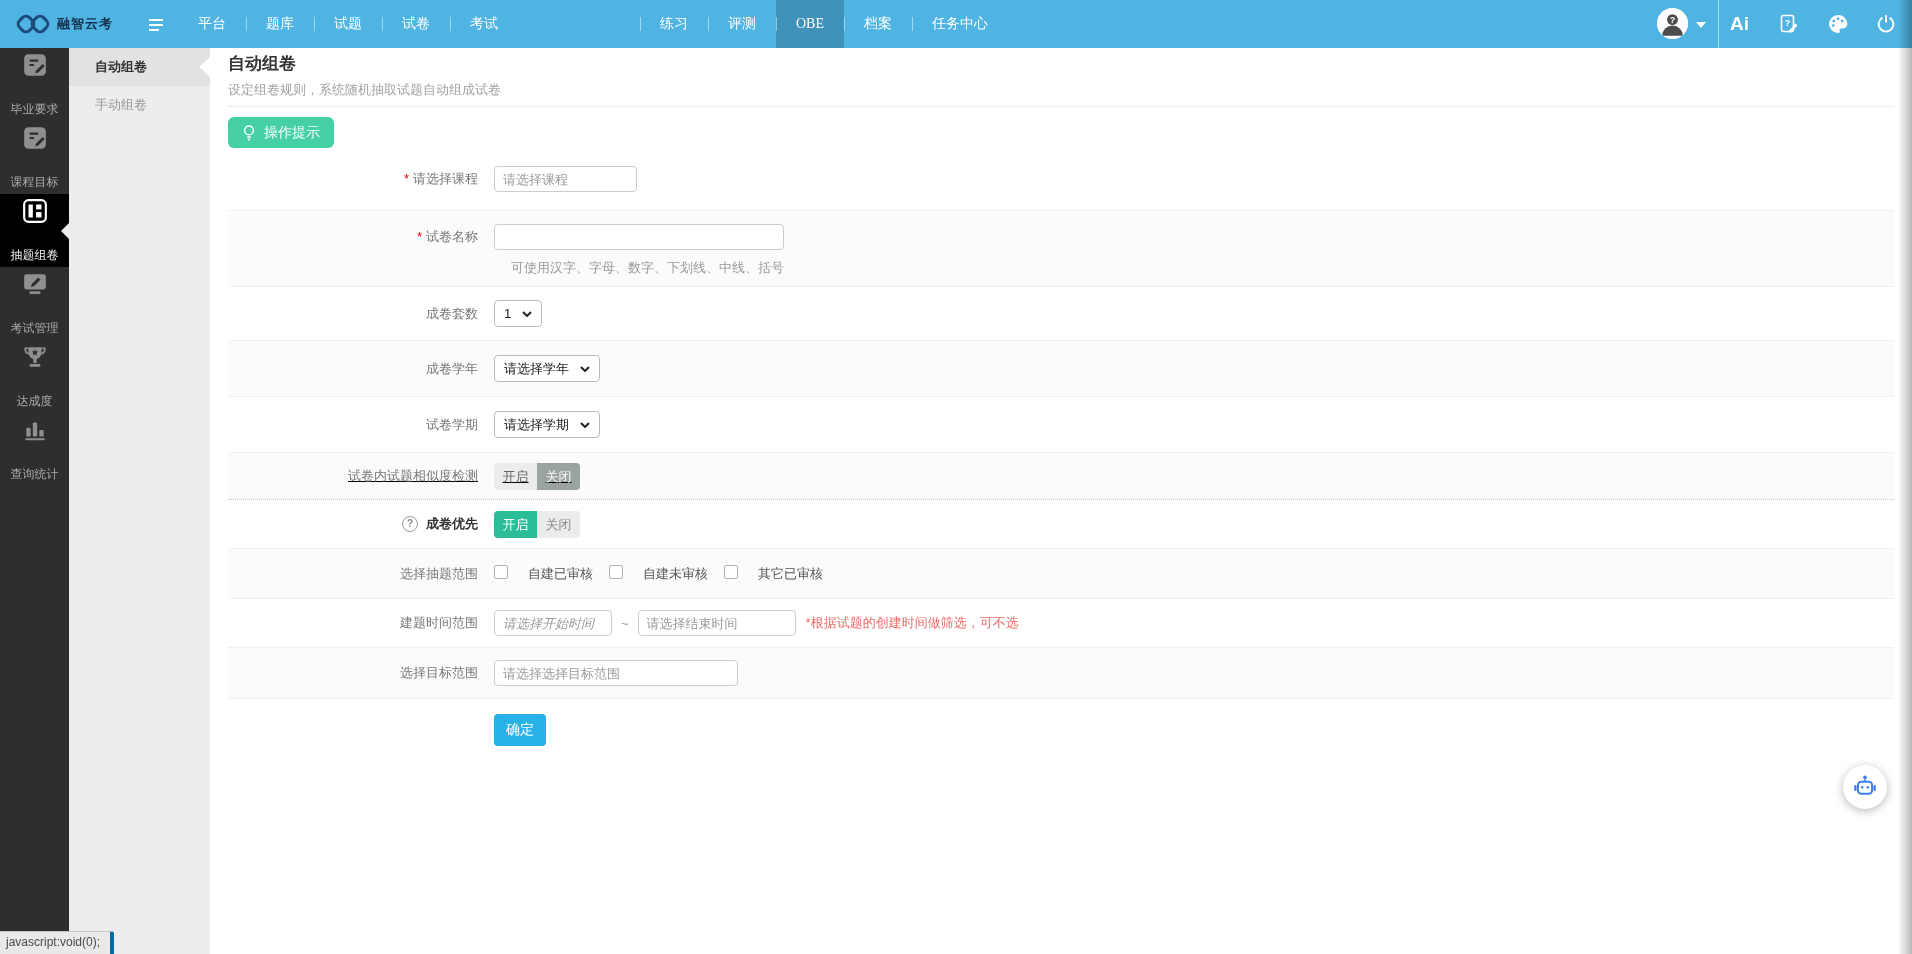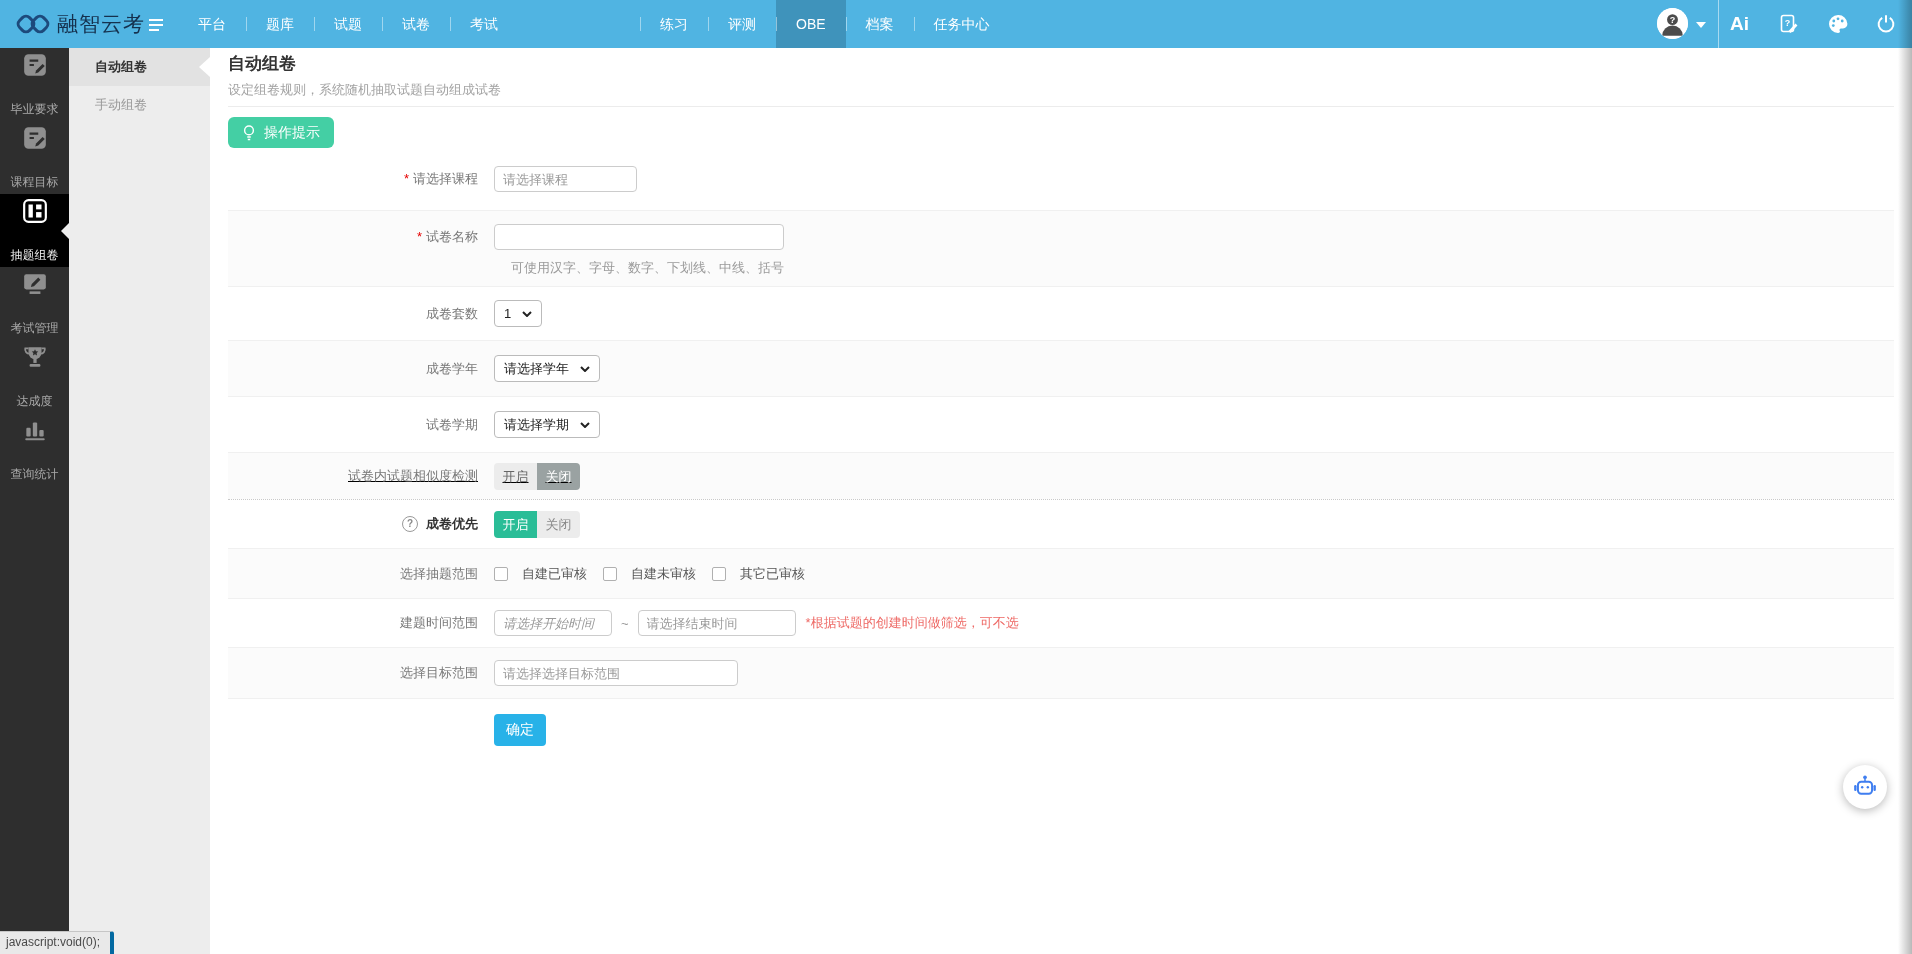--- a/index.html
+++ b/index.html
@@ -3,25 +3,25 @@
 <meta charset="utf-8">
 <style>
   * { margin:0; padding:0; box-sizing:border-box; }
   html,body { width:1912px; height:954px; overflow:hidden;
     font-family:"Liberation Sans","DejaVu Sans",sans-serif; background:#fff; }
 
   
   .topbar { position:absolute; left:0; top:0; width:1912px; height:48px; background:#50b4e2; z-index:20; }
   .logo-mark { position:absolute; left:15px; top:9px; width:36px; height:30px; }
   .brand { position:absolute; left:57px; top:0; height:48px; line-height:48px;
-    font-size:21px; font-weight:normal; color:#15314e; letter-spacing:1px; }
+    font-size:13px; font-weight:bold; color:#15314e; letter-spacing:1px; }
   .collapse { position:absolute; left:148px; top:18px; width:16px; height:14px; cursor:pointer; }
   .nav { position:absolute; left:178px; top:0; height:48px; display:flex; list-style:none; }
   .nav li { position:relative; height:48px; line-height:48px; padding:0 20px;
-    color:#fff; font-size:14px; cursor:pointer; white-space:nowrap; }
+    color:#fff; font-size:14px; cursor:pointer; white-space:nowrap;font-family:Liberation Serif, serif; }
   .nav li + li::before { content:''; position:absolute; left:0; top:17px; width:1px; height:14px;
     background:rgba(255,255,255,.45); }
   .nav li.gap { margin-left:122px; }
   .nav li.active { background:#3f93bb; }
   .tb-right { position:absolute; left:0; top:0; width:1912px; height:48px; pointer-events:none; }
   .tb-right > * { pointer-events:auto; }
   .avatar { position:absolute; left:1657px; top:8px; width:31px; height:31px; border-radius:50%;
     overflow:hidden; cursor:pointer; background:#fff; }
   .caret { position:absolute; left:1696px; top:22px; width:0; height:0;
     border-left:5px solid transparent; border-right:5px solid transparent; border-top:6px solid #fff; cursor:pointer; }
@@ -89,21 +89,21 @@
   .seg { width:43px; height:27px; line-height:27px; text-align:center; font-size:13px; cursor:pointer; }
   .seg.plain { background:#ececec; color:#666; }
   .seg.off-on { background:#9aa2a2; color:#fff; }
   .seg.on-on { background:#2abd97; color:#fff; }
   .seg.plain2 { background:#ececec; color:#888; }
 
   .help { width:16px; height:16px; border:1px solid #9a9a9a; border-radius:50%; color:#8a8a8a;
     font-size:10px; line-height:14px; text-align:center; margin-right:4px; flex:none; cursor:pointer; }
 
   .cb-group { display:flex; align-items:center; gap:16px; }
-  .cb { display:flex; align-items:center; gap:14px; cursor:pointer; }
+  .cb { display:flex; align-items:flex-start; gap:20px; cursor:pointer; }
   .cb .box { width:14px; height:14px; border:1px solid #b0b0b0; border-radius:2px; background:#fff; }
   .cb .cb-label { font-size:13px; color:#555; }
 
   .tilde { margin:0 9px; color:#999; font-size:13px; }
   .note { margin-left:10px; font-size:13px; color:#ee6a66; }
 
   .footer-row { border-top:1px solid #f0f0f0; padding:15px 0 0 266px;text-decoration:underline; }
   .submit-btn { width:52px; height:32px; border:none; border-radius:4px; background:#28b2e8;
     color:#fff; font-size:14px; cursor:pointer; font-family:inherit; }
 

